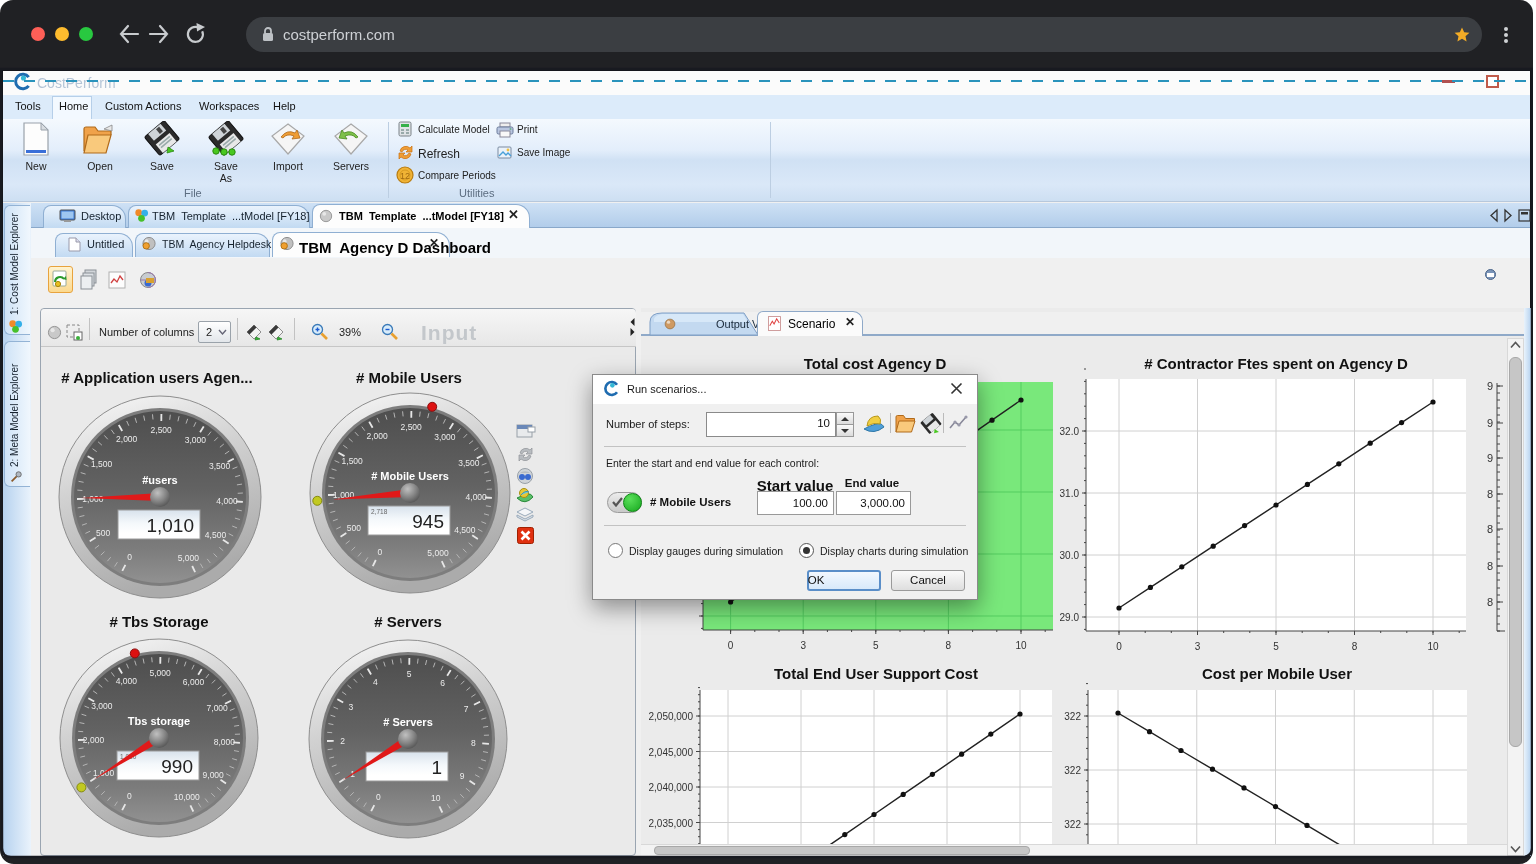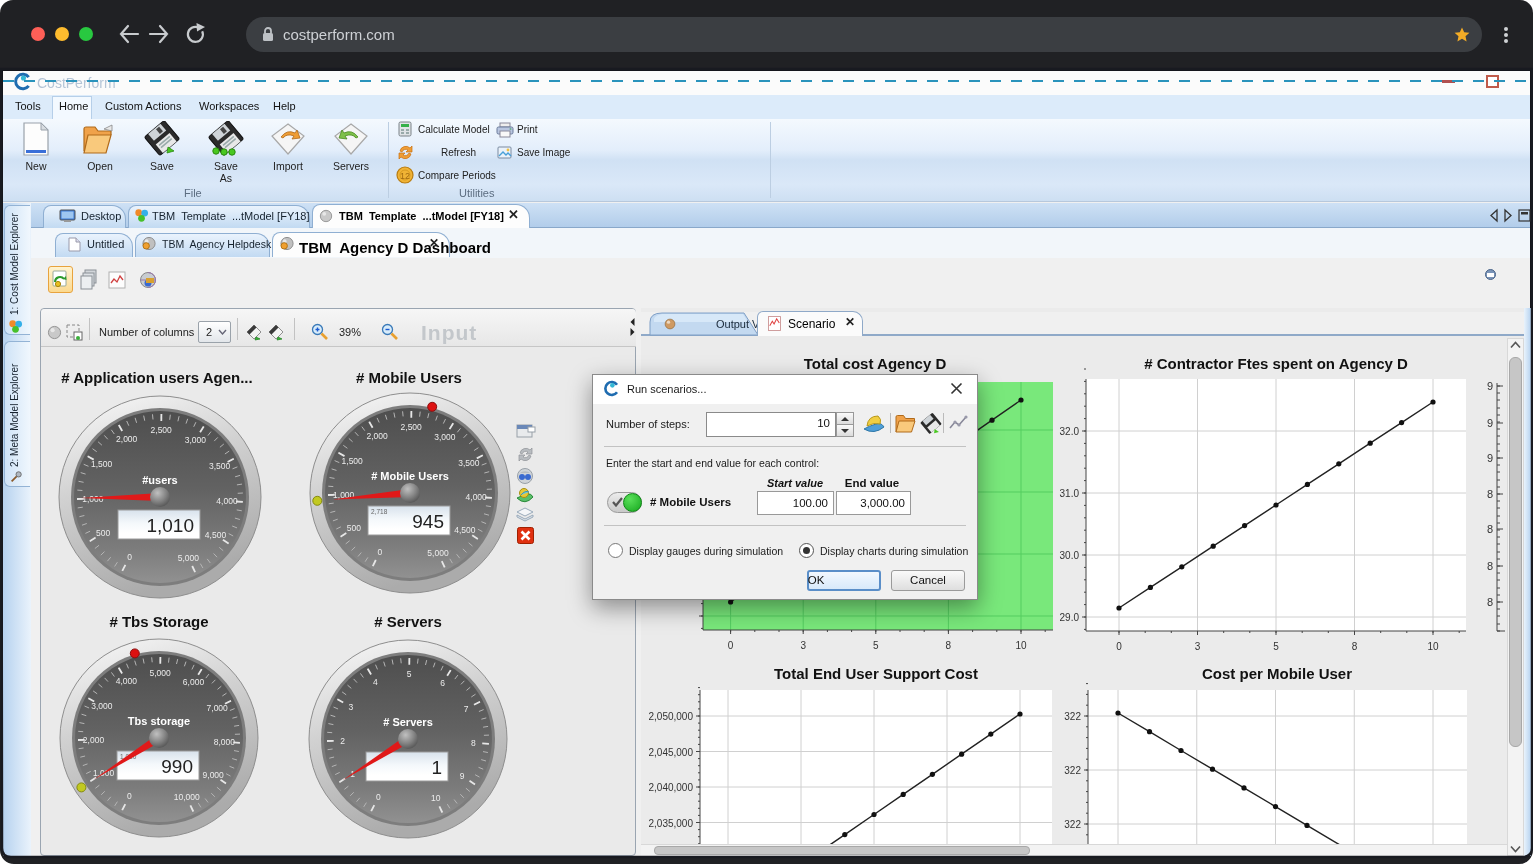--- a/index.html
+++ b/index.html
@@ -131,21 +131,21 @@
 <rect x="1" y="5" width="16" height="7" rx="1.5" fill="#b9c6e0" stroke="#6a7a9a"></rect>
 <rect x="4" y="9" width="10" height="6" fill="#f8f8f8" stroke="#889"></rect>
 <circle cx="14.5" cy="7" r="1" fill="#4a6a"></circle>
 </svg>
 <svg class="abs" style="left:497px;top:145px" width="17" height="16" viewBox="0 0 17 16">
 <rect x="1" y="2" width="13" height="11" rx="1" fill="#eaf2fa" stroke="#7a8aa0"></rect>
 <path d="M2 11 l4 -4 l3 3 l2 -2 l3 3" stroke="#49a0d8" stroke-width="1.4" fill="none"></path>
 <circle cx="11" cy="5" r="1.4" fill="#f0c040"></circle>
 </svg>
 <div class="abs tt" style="left:418px;top:124px;font-size:10px;color:#222;">Calculate Model</div>
-<div class="abs tt" style="left:441px;top:147px;font-size:10px;color:#222;">Refresh</div>
+<div class="abs tt" style="left:418px;top:147px;font-size:12px;color:#222;">Refresh</div>
 <div class="abs tt" style="left:418px;top:170px;font-size:10px;color:#222;">Compare Periods</div>
 <div class="abs tt" style="left:517px;top:124px;font-size:10px;color:#222;">Print</div>
 <div class="abs tt" style="left:517px;top:147px;font-size:10px;color:#222;">Save Image</div>
 <div class="abs" style="left:3px;top:203px;width:1527px;height:25px;background:linear-gradient(#cee1f5,#b2cdea);border-bottom:1px solid #89a8ca;"></div>
 <div class="abs" style="left:43px;top:205px;width:83px;height:23px;background:linear-gradient(#eaf3fd,#c2daf2);border:1px solid #8fafd2;border-bottom:none;border-radius:8px 14px 0 0;"></div>
 <svg class="abs" style="left:59px;top:209px" width="17" height="14" viewBox="0 0 17 14">
 <rect x="1" y="1" width="15" height="10" rx="1" fill="#3a7ad8" stroke="#555"></rect>
 <rect x="2.5" y="2.5" width="12" height="7" fill="#9ec6f0"></rect>
 <rect x="5" y="11" width="7" height="2" fill="#999"></rect>
 </svg>
@@ -1109,21 +1109,21 @@
 </svg>
 <div class="abs" style="left:943px;top:413px;width:1px;height:20px;background:#bbb;"></div>
 <svg class="abs" style="left:948px;top:413px" width="21" height="20" viewBox="0 0 21 20">
 <path d="M2 15 l5 -6 l4 3 l7 -8" stroke="#889" stroke-width="1.6" fill="none"></path>
 <circle cx="7" cy="9" r="1.6" fill="#99a"></circle>
     <circle cx="11" cy="12" r="1.6" fill="#99a"></circle>
     <circle cx="18" cy="4" r="1.6" fill="#99a"></circle>
 </svg>
 <div class="abs" style="left:604px;top:446px;width:362px;height:1px;background:#c2c2c2;"></div>
 <div class="abs tt" style="left:606px;top:457px;font-size:10.5px;color:#1a1a1a;">Enter the start and end value for each control:</div>
-<div class="abs tt" style="left:795px;top:477px;font-size:11px;font-weight:bold;color:#111;transform:translateX(-50%);font-style:italic;">Start value</div>
+<div class="abs tt" style="left:795px;top:477px;font-size:15px;font-weight:bold;color:#111;transform:translateX(-50%);">Start value</div>
 <div class="abs tt" style="left:872px;top:477px;font-size:11.5px;font-weight:bold;color:#111;transform:translateX(-50%);">End value</div>
 <div class="abs" style="left:607px;top:492px;width:35px;height:21px;border-radius:11px;background:linear-gradient(#ececec,#c9c9c9);border:1px solid #9a9a9a;"></div>
 <svg class="abs" style="left:612px;top:497px" width="11" height="10" viewBox="0 0 11 10">
     <path d="M1 5 L4 8.5 L10 1" stroke="#555" stroke-width="2.2" fill="none"></path>
   </svg>
 <div class="abs" style="left:623px;top:493px;width:19px;height:19px;border-radius:10px;background:radial-gradient(circle at 35% 30%,#5ae05a,#16a81e);border:1px solid #0d8a14;"></div>
 <div class="abs tt" style="left:650px;top:496px;font-size:11.5px;font-weight:bold;color:#111;"># Mobile Users</div>
 <div class="abs" style="left:757px;top:491px;width:77px;height:24px;background:#fff;border:1px solid #999;"></div>
 <div class="abs tt" style="left:828px;top:497px;font-size:11.5px;color:#111;transform:translateX(-100%);">100.00</div>
 <div class="abs" style="left:836px;top:491px;width:75px;height:24px;background:#fff;border:1px solid #999;"></div>

